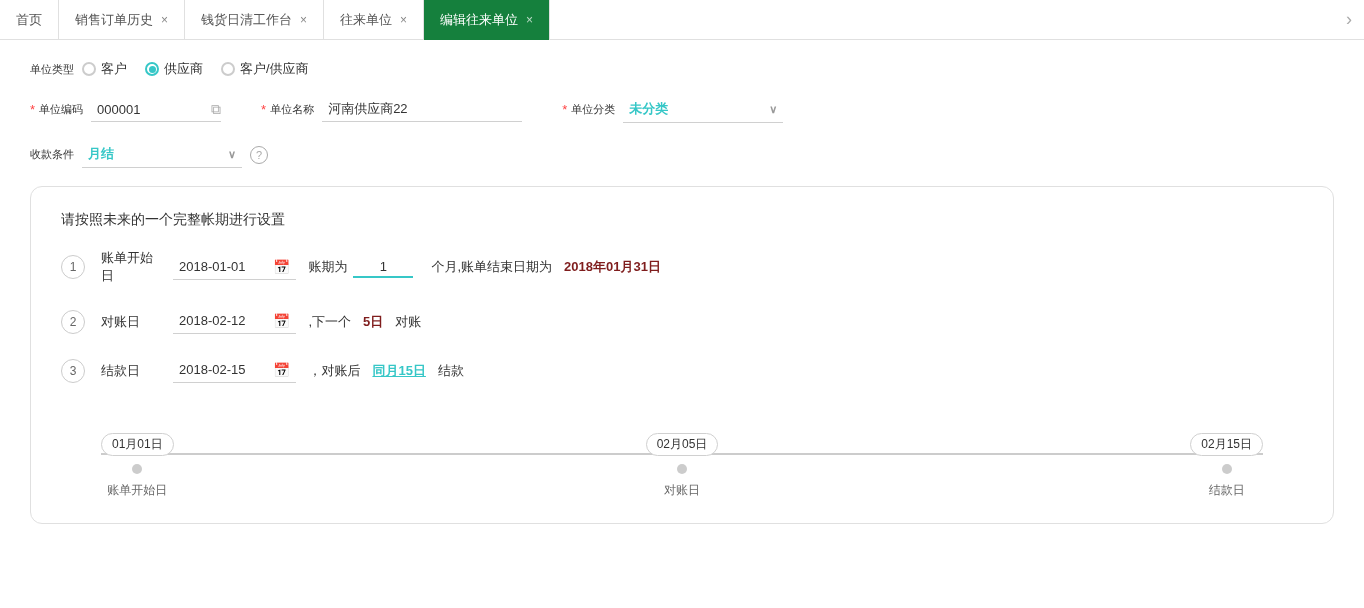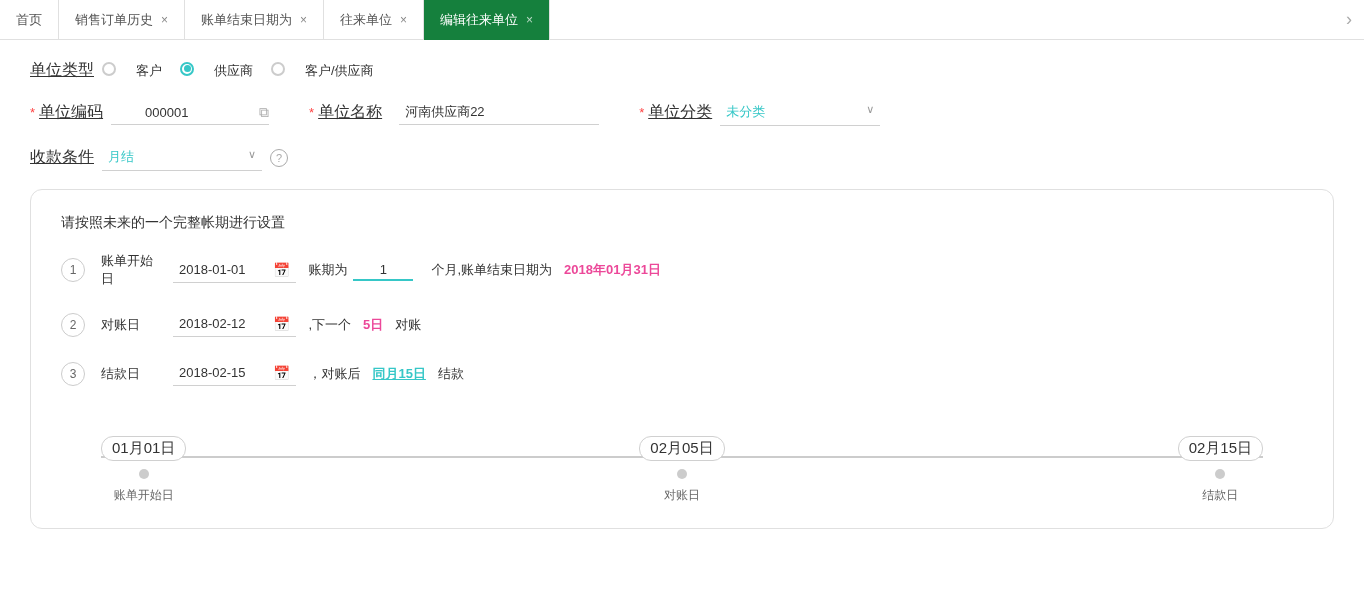--- a/index.html
+++ b/index.html
@@ -51,38 +51,38 @@
     }
 
     
     .form-row {
       display: flex;
       align-items: center;
       margin-bottom: 18px;
     }
     .form-label {
       color: #333;
-      font-size: 16px;
+      font-size: 11px;
       margin-right: 8px;
-      text-decoration: underline;
     }
     .required-star {
       color: #f44;
       margin-right: 4px;
     }
 
     
     .radio-group {
       display: flex;
       align-items: center;
       gap: 18px;
     }
     .radio-item {
       display: flex;
-      gap: 20px;
+      align-items: center;
+      gap: 5px;
       cursor: pointer;
     }
     .radio-circle {
       width: 14px;
       height: 14px;
       border-radius: 50%;
       border: 2px solid #ccc;
       display: flex;
       align-items: center;
       justify-content: center;
@@ -125,25 +125,26 @@
     }
     .input-icon {
       color: #aaa;
       font-size: 14px;
       cursor: pointer;
     }
 
     
     .dropdown-field {
       display: flex;
-      align-items: flex-start;
+      align-items: center;
       border-bottom: 1px solid #d0d0d0;
       padding: 4px 6px;
       cursor: pointer;
       min-width: 160px;
+      font-weight: bold;
     }
     .dropdown-value {
       color: #36c7c7;
       flex: 1;
     }
     .dropdown-arrow {
       color: #999;
       font-size: 11px;
       margin-left: 6px;
     }
@@ -217,21 +218,21 @@
       font-size: 14px;
       cursor: pointer;
       margin-left: 4px;
     }
     .row-desc {
       font-size: 13px;
       color: #333;
       margin-left: 12px;
     }
     .highlight-orange {
-      color: #ec4899;
+      color: #7f1d1d;
       font-weight: bold;
     }
     .highlight-teal {
       color: #36c7c7;
       font-weight: bold;
       text-decoration: underline;
     }
 
     .period-input {
       border: none;
@@ -258,21 +259,21 @@
       display: flex;
       flex-direction: column;
       align-items: center;
       position: relative;
       z-index: 1;
     }
     .timeline-badge {
       border: 1px solid #d0d0d0;
       border-radius: 12px;
       padding: 2px 10px;
-      font-size: 15px;
+      font-size: 12px;
       color: #333;
       background: #fff;
       margin-bottom: 4px;
     }
     .timeline-label {
       font-size: 12px;
       color: #666;
       margin-top: 4px;
     }
 
@@ -286,21 +287,21 @@
 
 <div class="tab-bar">
   <div class="tab">
     <span>首页</span>
   </div>
   <div class="tab">
     <span>销售订单历史</span>
     <span class="close-btn">×</span>
   </div>
   <div class="tab">
-    <span>账单结束日期为</span>
+    <span>钱货日清工作台</span>
     <span class="close-btn">×</span>
   </div>
   <div class="tab">
     <span>往来单位</span>
     <span class="close-btn">×</span>
   </div>
   <div class="tab active">
     <span>编辑往来单位</span>
     <span class="close-btn">×</span>
   </div>
@@ -324,27 +325,27 @@
         <div class="radio-circle"></div>
         <span>客户/供应商</span>
       </label>
     </div>
   </div>
 
   <div class="form-row">
     <span class="required-star">*</span>
     <span class="form-label">单位编码</span>
     <div class="input-with-icon form-section-gap">
-      <input type="text" style="width: 120px; margin-left: 28px;" value="000001">
+      <input type="text" style="width: 120px;" value="000001">
       <span class="input-icon">⧉</span>
     </div>
 
     <span class="required-star">*</span>
     <span class="form-label">单位名称</span>
-    <input type="text" class="form-input form-section-gap" style="width: 200px; margin-left: 9px;" value="河南供应商22">
+    <input type="text" class="form-input form-section-gap" style="width: 200px;" value="河南供应商22">
 
     <span class="required-star">*</span>
     <span class="form-label">单位分类</span>
     <div class="dropdown-field">
       <span class="dropdown-value">未分类</span>
       <span class="dropdown-arrow">∨</span>
     </div>
   </div>
 
   <div class="form-row">

